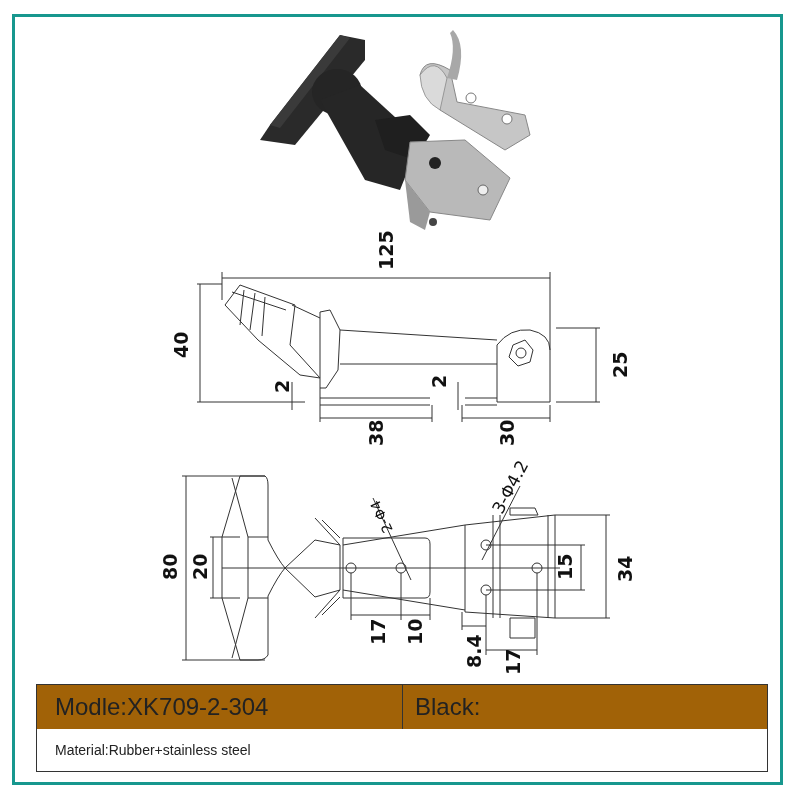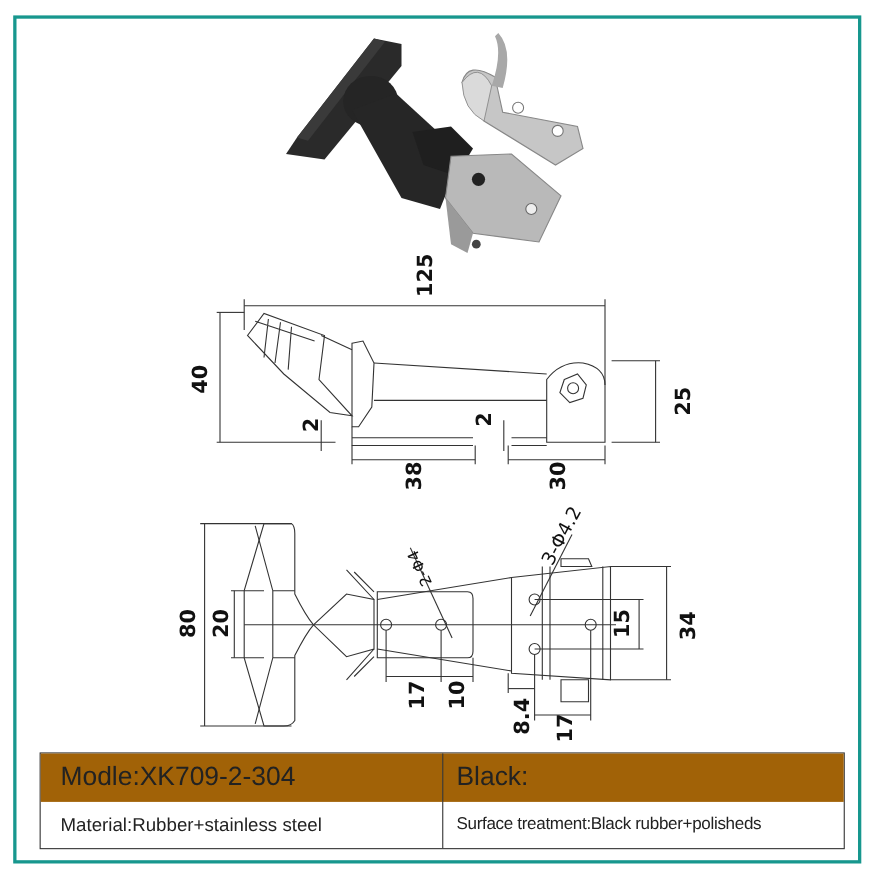--- a/index.html
+++ b/index.html
@@ -5,21 +5,21 @@
   html,body{margin:0;padding:0;background:#fff;}
   body{width:800px;height:800px;position:relative;overflow:hidden;font-family:"Liberation Sans",sans-serif;}
   .frame{position:absolute;left:12px;top:14px;width:771px;height:771px;border:3px solid #17978e;box-sizing:border-box;}
   .photo{position:absolute;left:225px;top:30px;width:320px;height:210px;}
   .drawing{position:absolute;left:0;top:0;width:800px;height:680px;}
   .dim{font-family:"DejaVu Sans",sans-serif;font-weight:bold;font-size:19px;fill:#111;}
   .dim-sm{font-family:"DejaVu Sans",sans-serif;font-size:14px;fill:#111;}
   .spec-table{position:absolute;left:36px;top:684px;width:732px;height:88px;border:1.5px solid #333;box-sizing:border-box;display:grid;grid-template-columns:365px 1fr;grid-template-rows:44px 1fr;}
   .cell{display:flex;align-items:center;padding-left:18px;color:#222;box-sizing:border-box;white-space:nowrap;overflow:hidden;}
   .cell.head{background:#a16207;font-size:24px;}
-  .cell.body{font-size:17px;}
+  .cell.body{font-size:14px;}
   .cell.right{border-left:1.5px solid #333;padding-left:12px;}
   .cell.body.right{font-size:15.5px;letter-spacing:-0.3px;}
 </style>
 </head>
 <body>
 
 <div class="frame"></div>
 
 <svg class="photo" viewBox="0 0 320 210">
 
@@ -152,14 +152,13 @@
   <text class="dim" transform="translate(385,645) rotate(-90)">17</text>
   <text class="dim" transform="translate(422,645) rotate(-90)">10</text>
   <text class="dim" transform="translate(481,668) rotate(-90)">8.4</text>
   <text class="dim" transform="translate(520,675) rotate(-90)">17</text>
 </svg>
 
 <div class="spec-table">
   <div class="cell head">Modle:XK709-2-304</div>
   <div class="cell head right">Black:</div>
   <div class="cell body">Material:Rubber+stainless steel</div>
-  <div class="cell body right">Surface treatment:Black rubber+polisheds</div>
 </div>
 
 </body></html>

